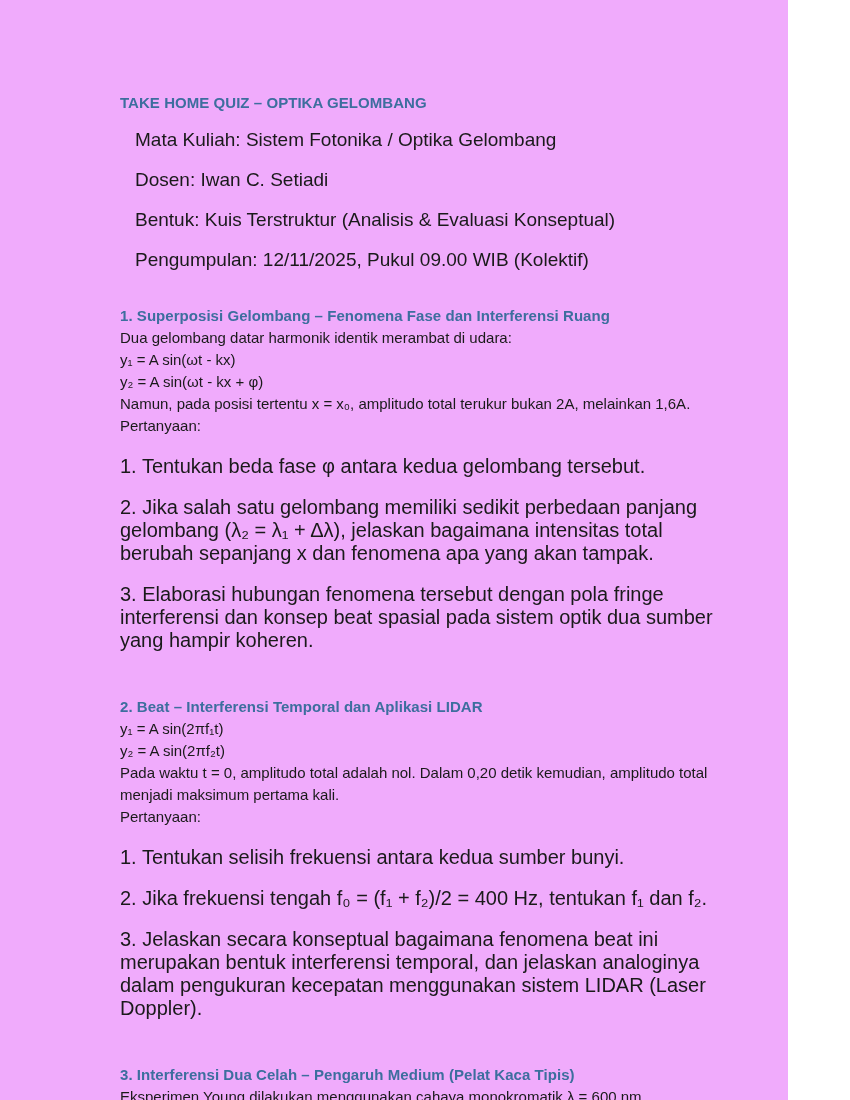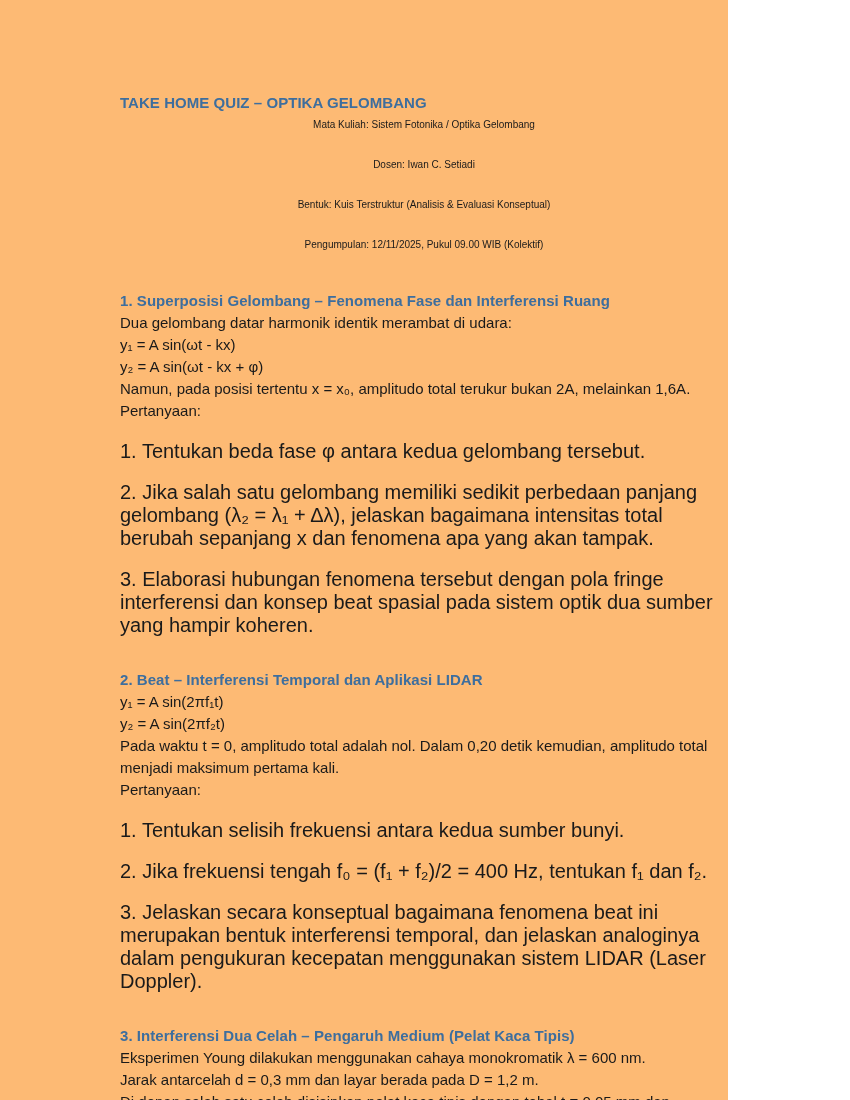--- a/index.html
+++ b/index.html
@@ -10,54 +10,53 @@
   body {
     width: 850px;
     height: 1100px;
     font-family: "Liberation Sans", sans-serif;
     color: #1a1a1a;
     -webkit-font-smoothing: antialiased;
     overflow: hidden;
   }
   .page {
     position: relative;
-    width: 728px;
+    width: 788px;
     height: 1100px;
-    background: #fdba74;
+    background: #f0abfc;
     box-sizing: border-box;
   }
   .doc-body {
     position: absolute;
     left: 120px;
     top: 92px;
     width: 608px;
   }
   .doc-title {
     font-size: 15px;
     font-weight: bold;
     color: #3d6e9e;
     line-height: 22px;
     margin: 0 0 0 0;
     letter-spacing: 0.05px;
   }
   .meta-line {
-    font-size: 10px;
+    font-size: 19px;
     line-height: 22px;
     color: #1a1a1a;
-    margin: 0;
-    text-align: center;
+    margin: 15px;
   }
   .meta-line.spaced {
     margin-top: 18px;
   }
   .section {
     margin-top: 0;
   }
   .section.gap-big {
-    margin-top: 32px;
+    margin-top: 44px;
   }
   .section-heading {
     font-size: 15px;
     font-weight: bold;
     color: #3d6e9e;
     line-height: 22px;
     margin: 0;
     letter-spacing: 0.05px;
   }
   .stem-line {

